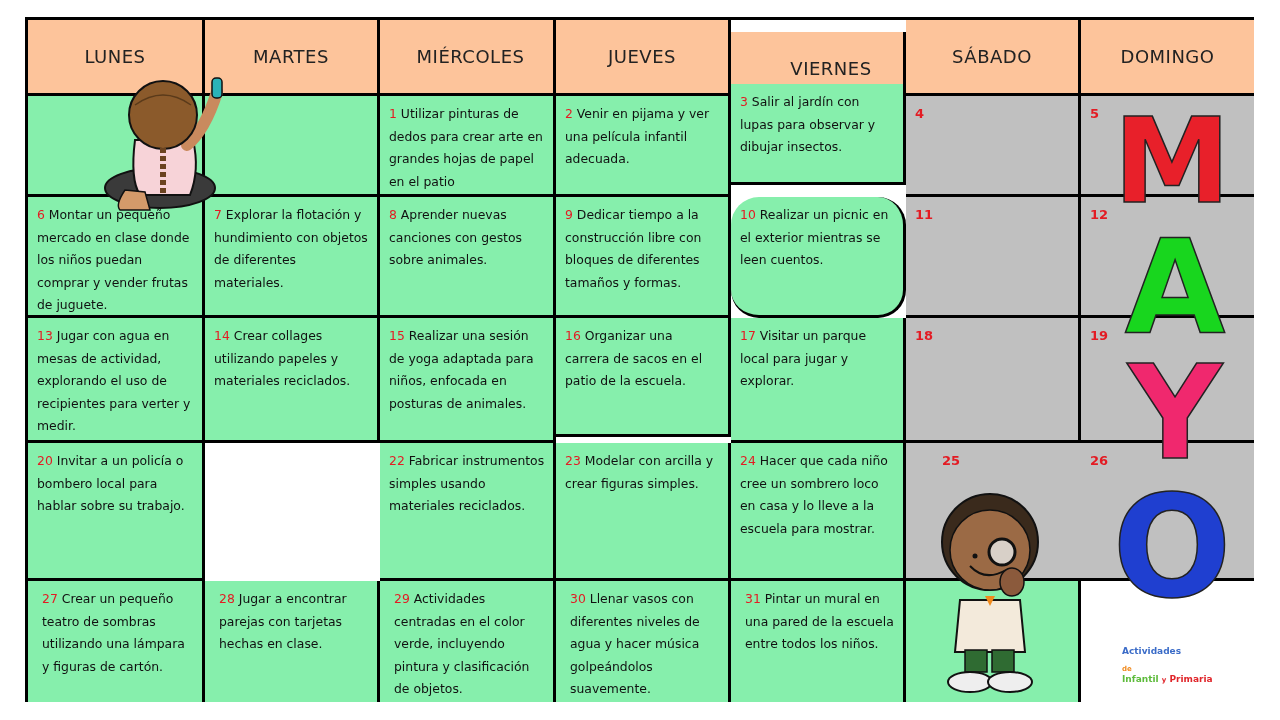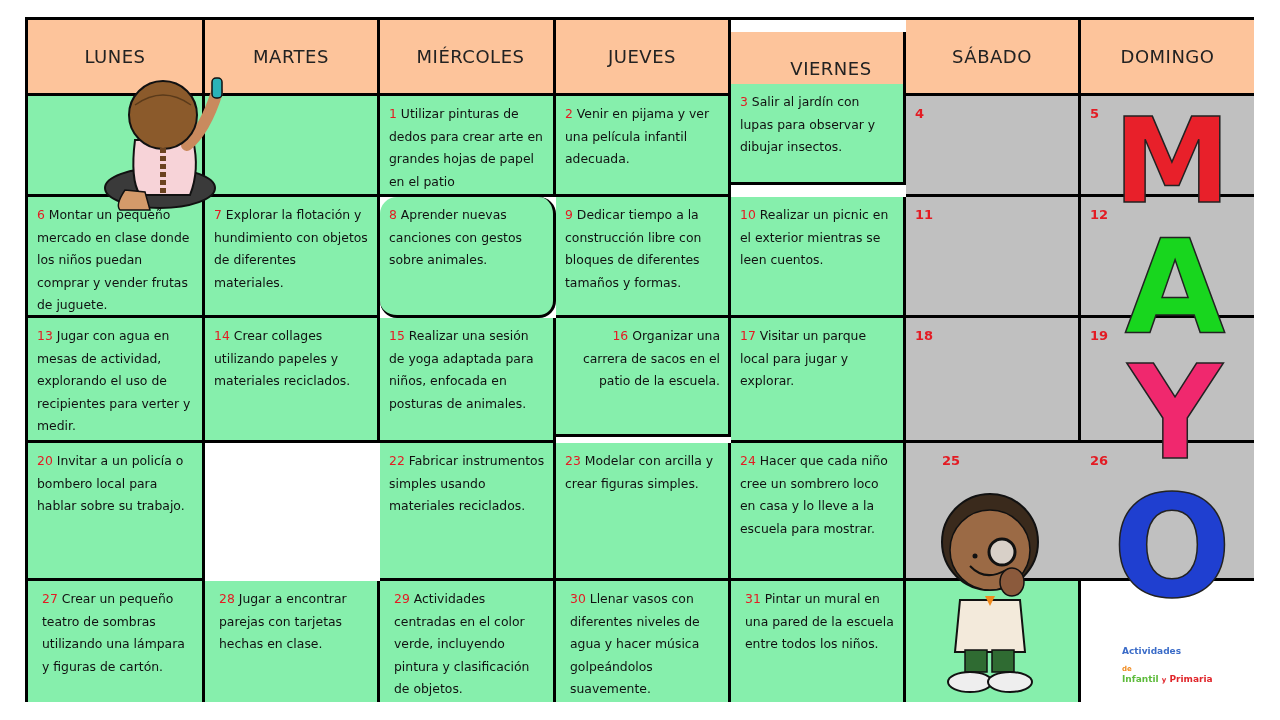--- a/index.html
+++ b/index.html
@@ -41,29 +41,29 @@
       <div class="hcell lastcol" style="left: 1053px; top: 0px; width: 173px; height: 76px;">DOMINGO</div>
       <div class="cell" style="left: 0px; top: 76px; width: 177px; height: 101px;"><span class="num"></span> <span></span></div>
       <div class="cell" style="left: 177px; top: 76px; width: 175px; height: 101px;"><span class="num"></span> <span></span></div>
       <div class="cell" style="left: 352px; top: 76px; width: 176px; height: 101px;"><span class="num">1</span> <span>Utilizar pinturas de dedos para crear arte en grandes hojas de papel en el patio</span></div>
       <div class="cell" style="left: 528px; top: 76px; width: 175px; height: 101px;"><span class="num">2</span> <span>Venir en pijama y ver una película infantil adecuada.</span></div>
       <div class="cell" style="left: 703px; top: 64px; width: 175px; height: 101px;"><span class="num">3</span> <span>Salir al jardín con lupas para observar y dibujar insectos.</span></div>
       <div class="cell weekend" style="left: 878px; top: 76px; width: 175px; height: 101px;"><span class="wnum">4</span> <span></span></div>
       <div class="cell weekend lastcol" style="left: 1053px; top: 76px; width: 173px; height: 101px;"><span class="wnum">5</span> <span></span></div>
       <div class="cell" style="left: 0px; top: 177px; width: 177px; height: 121px;"><span class="num">6</span> <span>Montar un pequeño mercado en clase donde los niños puedan comprar y vender frutas de juguete.</span></div>
       <div class="cell" style="left: 177px; top: 177px; width: 175px; height: 121px;"><span class="num">7</span> <span>Explorar la flotación y hundimiento con objetos de diferentes materiales.</span></div>
-      <div class="cell" style="left: 352px; top: 177px; width: 176px; height: 121px; border-radius: 17px;"><span class="num">8</span> <span>Aprender nuevas canciones con gestos sobre animales.</span></div>
+      <div class="cell" style="left: 352px; top: 177px; width: 176px; height: 121px;"><span class="num">8</span> <span>Aprender nuevas canciones con gestos sobre animales.</span></div>
       <div class="cell" style="left: 528px; top: 177px; width: 175px; height: 121px;"><span class="num">9</span> <span>Dedicar tiempo a la construcción libre con bloques de diferentes tamaños y formas.</span></div>
-      <div class="cell" style="left: 703px; top: 177px; width: 175px; height: 121px;"><span class="num">10</span> <span>Realizar un picnic en el exterior mientras se leen cuentos.</span></div>
+      <div class="cell" style="left: 703px; top: 177px; width: 175px; height: 121px; border-radius: 28px;"><span class="num">10</span> <span>Realizar un picnic en el exterior mientras se leen cuentos.</span></div>
       <div class="cell weekend" style="left: 878px; top: 177px; width: 175px; height: 121px;"><span class="wnum">11</span> <span></span></div>
       <div class="cell weekend lastcol" style="left: 1053px; top: 177px; width: 173px; height: 121px;"><span class="wnum">12</span> <span></span></div>
       <div class="cell" style="left: 0px; top: 298px; width: 177px; height: 125px;"><span class="num">13</span> <span>Jugar con agua en mesas de actividad, explorando el uso de recipientes para verter y medir.</span></div>
       <div class="cell" style="left: 177px; top: 298px; width: 175px; height: 125px;"><span class="num">14</span> <span>Crear collages utilizando papeles y materiales reciclados.</span></div>
       <div class="cell" style="left: 352px; top: 298px; width: 176px; height: 125px;"><span class="num">15</span> <span>Realizar una sesión de yoga adaptada para niños, enfocada en posturas de animales.</span></div>
-      <div class="cell" style="left: 528px; top: 298px; width: 175px; height: 119px; text-align: right;"><span class="num">16</span> <span>Organizar una carrera de sacos en el patio de la escuela.</span></div>
+      <div class="cell" style="left: 528px; top: 298px; width: 175px; height: 119px;"><span class="num">16</span> <span>Organizar una carrera de sacos en el patio de la escuela.</span></div>
       <div class="cell" style="left: 703px; top: 298px; width: 175px; height: 125px;"><span class="num">17</span> <span>Visitar un parque local para jugar y explorar.</span></div>
       <div class="cell weekend" style="left: 878px; top: 298px; width: 175px; height: 125px;"><span class="wnum">18</span> <span></span></div>
       <div class="cell weekend lastcol" style="left: 1053px; top: 298px; width: 173px; height: 125px;"><span class="wnum">19</span> <span></span></div>
       <div class="cell" style="left: 0px; top: 423px; width: 177px; height: 138px;"><span class="num">20</span> <span>Invitar a un policía o bombero local para hablar sobre su trabajo.</span></div>
       <div class="cell" style="left: 352px; top: 423px; width: 176px; height: 138px;"><span class="num">22</span> <span>Fabricar instrumentos simples usando materiales reciclados.</span></div>
       <div class="cell" style="left: 528px; top: 423px; width: 175px; height: 138px;"><span class="num">23</span> <span>Modelar con arcilla y crear figuras simples.</span></div>
       <div class="cell" style="left: 703px; top: 423px; width: 175px; height: 138px;"><span class="num">24</span> <span>Hacer que cada niño cree un sombrero loco en casa y lo lleve a la escuela para mostrar.</span></div>
       <div class="cell weekend" style="left: 878px; top: 423px; width: 201px; height: 138px; padding-left: 36px;"><span class="wnum">25</span> <span></span></div>
       <div class="cell weekend lastcol" style="left: 1053px; top: 423px; width: 173px; height: 138px;"><span class="wnum">26</span> <span></span></div>
       <div class="cell lastrow" style="left: 0px; top: 561px; width: 177px; height: 121px;"><span class="num">27</span> <span>Crear un pequeño teatro de sombras utilizando una lámpara y figuras de cartón.</span></div>

